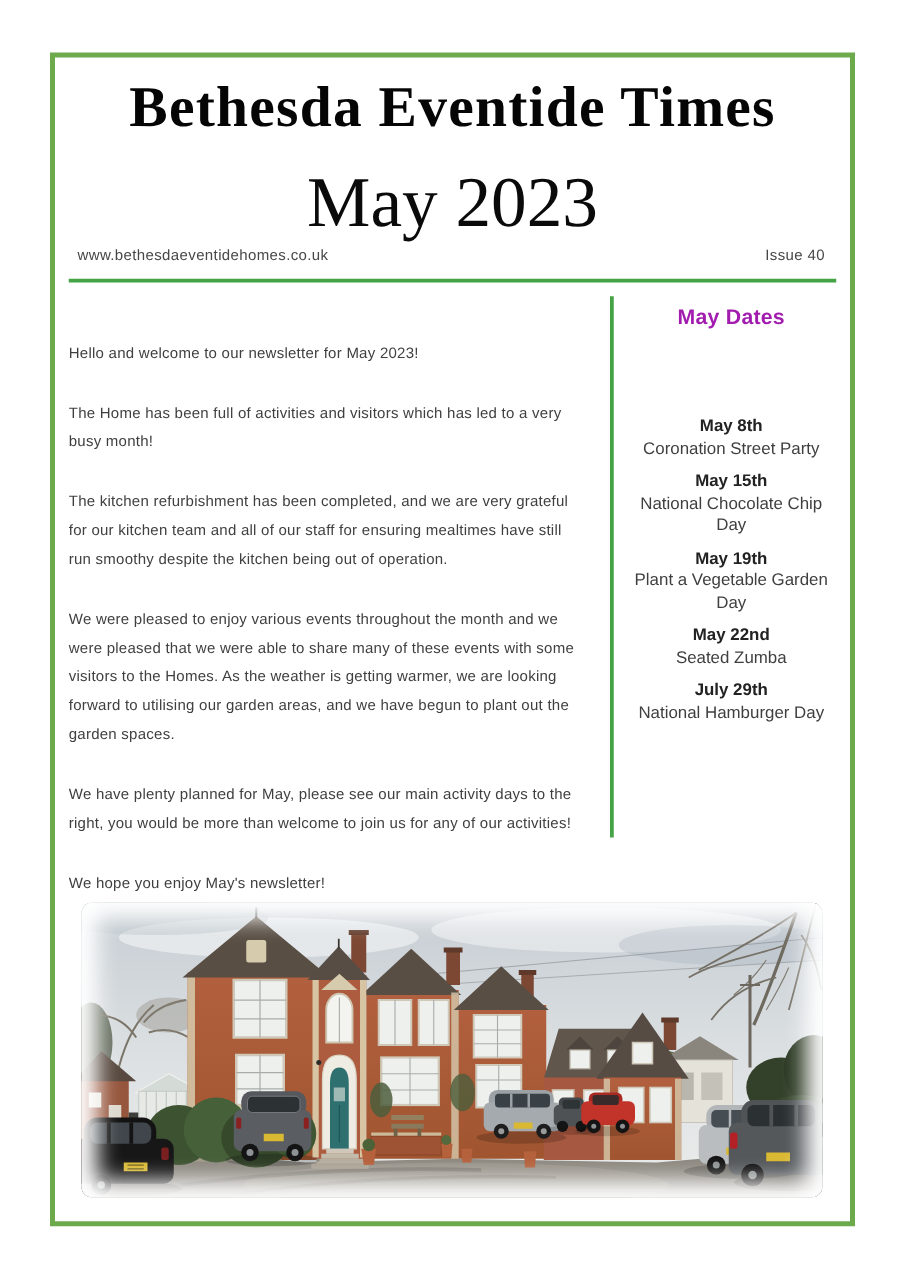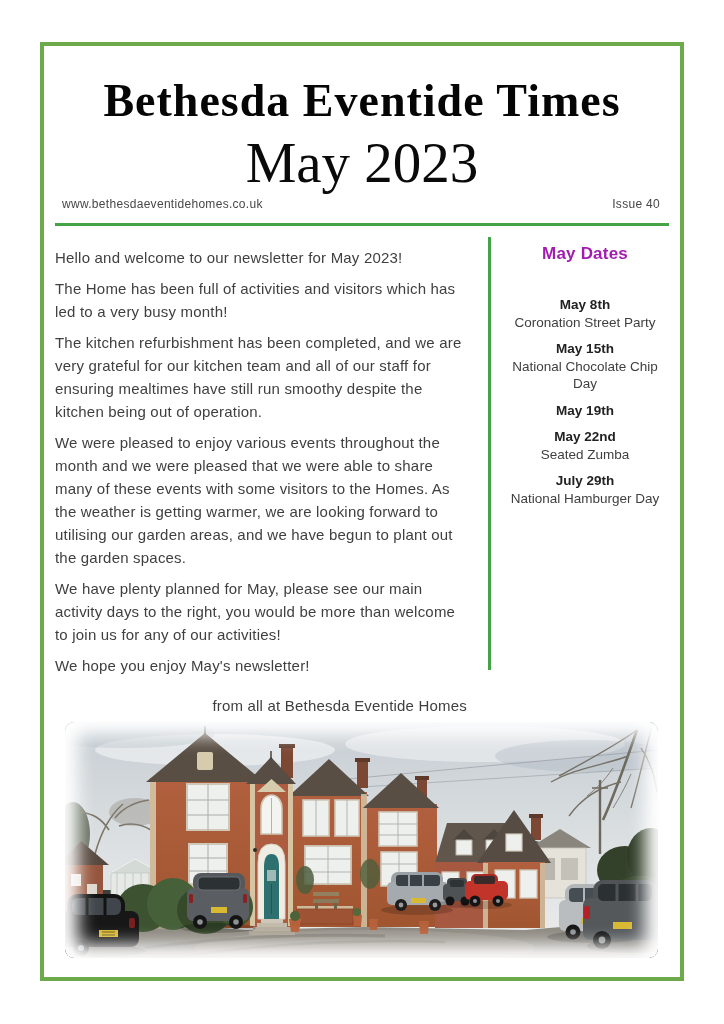--- a/index.html
+++ b/index.html
@@ -13,21 +13,21 @@
     width:724px;height:1024px;position:relative;overflow:hidden;
     font-family:"Liberation Sans",sans-serif;
   }
   .frame{
     position:absolute;left:40px;top:42px;width:644px;height:939px;
     border:4px solid var(--frame-green);background:#fff;
   }
   .title{
     position:absolute;left:44px;top:62px;width:636px;text-align:center;
     font-family:"Liberation Serif","DejaVu Serif",serif;
-    font-weight:bold;font-size:46px;line-height:1.05;color:#050505;letter-spacing:1px;margin-top:15px;
+    font-weight:bold;font-size:46px;line-height:1.05;color:#050505;letter-spacing:1px;
   }
   .subtitle{
     position:absolute;left:44px;top:134px;width:636px;text-align:center;
     font-family:"Liberation Serif","DejaVu Serif",serif;
     font-weight:400;font-size:57px;line-height:1.0;color:#0a0a0a;
   }
   .meta-website{
     position:absolute;left:62px;top:197px;font-size:12px;color:#474747;letter-spacing:.3px;
   }
   .meta-issue{
@@ -36,34 +36,35 @@
   .rule{
     position:absolute;left:55px;top:223px;width:614px;height:3px;background:var(--rule-green);
   }
   .divider{
     position:absolute;left:488px;top:237px;width:3px;height:433px;background:var(--rule-green);
   }
   .main-col{
     position:absolute;left:55px;top:246px;width:414px;
   }
   .para{
-    font-size:15px;line-height:23px;letter-spacing:.2px;color:var(--text);
+    font-size:12px;line-height:23px;letter-spacing:.2px;color:var(--text);
     margin-bottom:8px;
+    margin-top:25px;
   }
   .signoff{
     font-size:15px;line-height:23px;letter-spacing:.2px;color:var(--text);
     text-align:right;margin-top:17px;padding-right:2px;
   }
   .sidebar{
     position:absolute;left:500px;top:244px;width:170px;text-align:center;
   }
   .sidebar-heading{
     font-size:17px;font-weight:bold;color:#a21caf;letter-spacing:.2px;
   }
-  .events{margin-top:32px;}
+  .events{margin-top:68px;}
   .event{margin-bottom:9px;}
   .event-date{font-size:13.5px;font-weight:bold;line-height:17.5px;color:#222;}
   .event-name{font-size:13.5px;line-height:17.5px;color:var(--text);}
   .photo{
     position:absolute;left:65px;top:722px;width:593px;height:236px;
     border-radius:9px;overflow:hidden;background:#dfe3e5;
   }
   .photo svg{display:block;width:593px;height:236px;}
   .photo .fade{
     position:absolute;inset:0;border-radius:9px;pointer-events:none;
@@ -98,20 +99,21 @@
       <div class="event">
         <div class="event-date">May 8th</div>
         <div class="event-name">Coronation Street Party</div>
       </div>
       <div class="event">
         <div class="event-date">May 15th</div>
         <div class="event-name">National Chocolate Chip Day</div>
       </div>
       <div class="event">
         <div class="event-date">May 19th</div>
+        <div class="event-name">Plant a Vegetable Garden Day</div>
       </div>
       <div class="event">
         <div class="event-date">May 22nd</div>
         <div class="event-name">Seated Zumba</div>
       </div>
       <div class="event">
         <div class="event-date">July 29th</div>
         <div class="event-name">National Hamburger Day</div>
       </div>
     </div>

